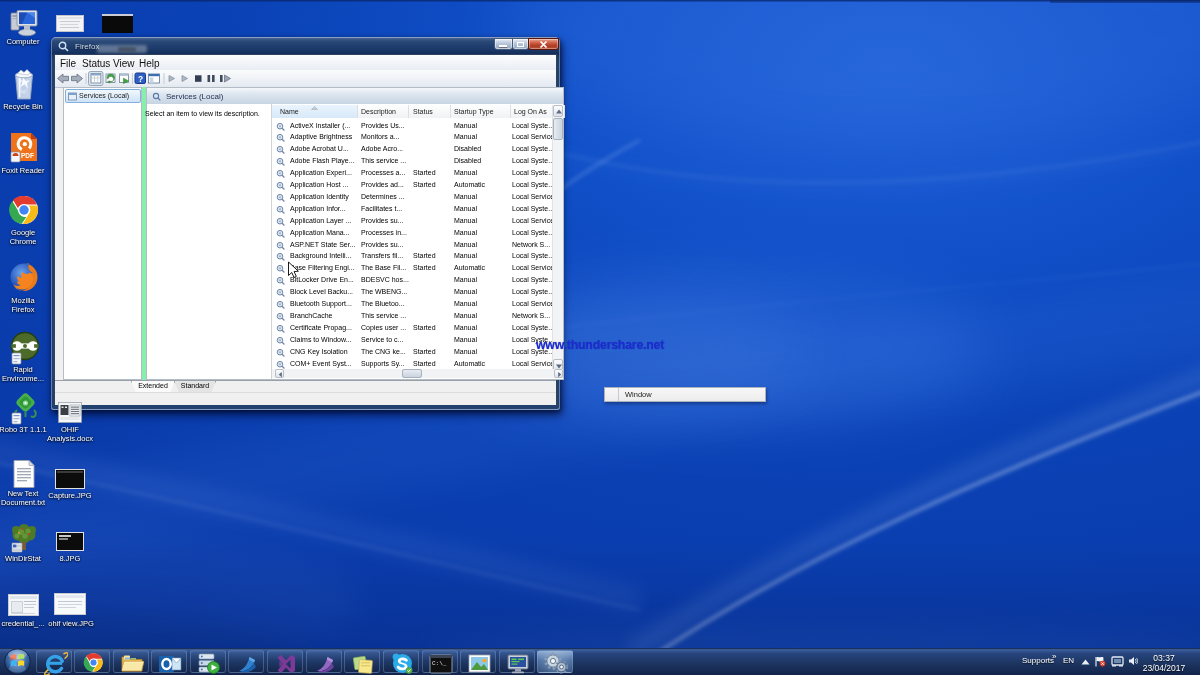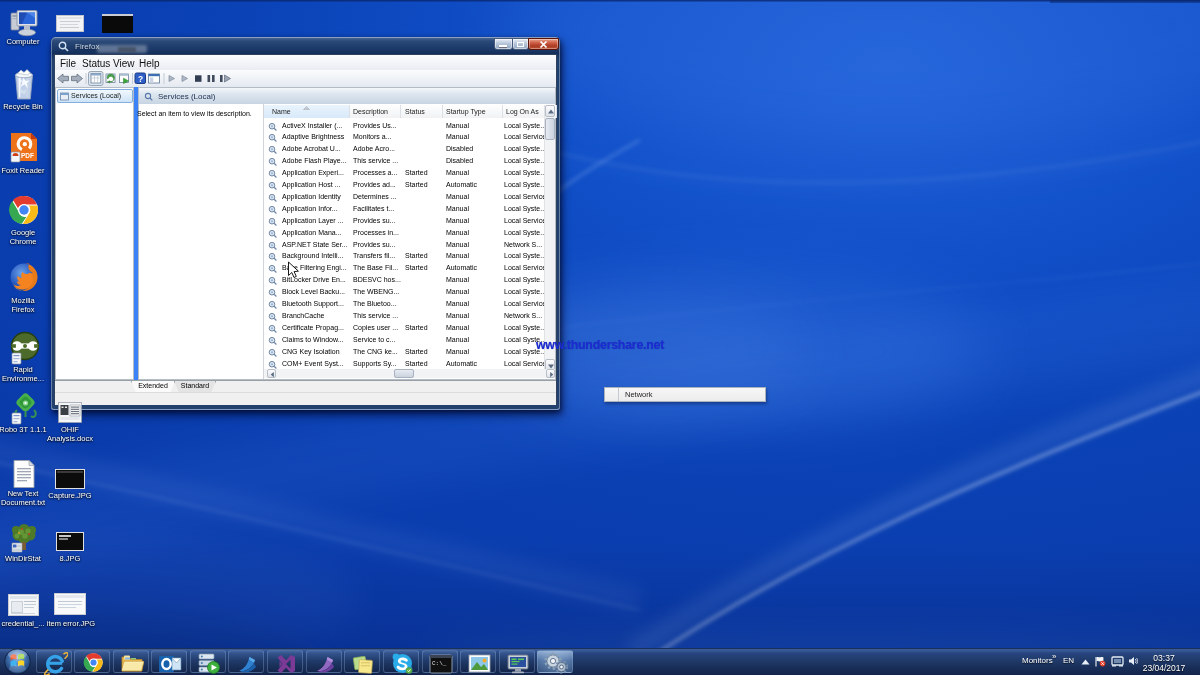--- a/index.html
+++ b/index.html
@@ -6,21 +6,21 @@
 .dlbl{position:absolute;color:#fff;font-size:7.5px;line-height:8.8px;text-align:center;text-shadow:0 1px 2px rgba(0,0,0,.9),0 0 2px rgba(0,0,0,.7)}
 .dico{position:absolute}
 
 #win{position:absolute;left:51px;top:37px;width:509px;height:373px;border-radius:5px 5px 3px 3px;background:linear-gradient(#8294ae 0px,#42608f 1.5px,#2c4a78 4px,#224070 8px,#1a3766 13px,#132e5a 17px,#1a3866 19px,#20406e 24px,#22416f 100%);box-shadow:2px 5px 10px rgba(0,5,35,.65),1px 2px 4px rgba(0,5,35,.5),inset 0 0 0 1px rgba(170,190,215,.5),inset 0 -1px 0 rgba(150,175,210,.55)}
 #client{position:absolute;left:4px;top:18px;right:4px;bottom:6px;background:#f0f0f0;box-shadow:0 0 0 1px #31425f}
 .tb-txt{position:absolute;top:4.5px;left:24px;font-size:8px;color:#ccd6e4;text-shadow:0 1px 2px rgba(0,0,0,.6)}
 .capbtn{position:absolute;top:1px;height:10px;border-radius:0 0 3px 3px}
 #menubar{position:absolute;left:0;top:0;width:100%;height:15px;background:linear-gradient(#fdfdfe,#e9edf3);border-bottom:1px solid #d5dae2;font-size:10px;color:#111}
 #menubar span{position:absolute;top:3px}
 #toolbar{position:absolute;left:0;top:15px;width:100%;height:17px;background:linear-gradient(#fbfcfd,#e4e9f1);border-bottom:1px solid #bac4d2}
-#body{position:absolute;left:0;top:32px;width:100%;height:293px;background:#3b82f6}
+#body{position:absolute;left:8px;top:32px;width:100%;height:293px;background:#86efac}
 #tree{position:absolute;left:0;top:0;width:79px;height:293px;background:#fff;border:1px solid #b4bcc6;box-sizing:border-box}
 .treesel{position:absolute;left:1px;top:1px;width:74px;height:12px;background:linear-gradient(#f2f8fd,#cde3f7);border:1px solid #84aede;border-radius:2px;font-size:7px;color:#222;line-height:12px}
 #rpane{position:absolute;left:83px;top:0;width:418px;height:293px;background:#fff;border:1px solid #b4bcc6;box-sizing:border-box}
 #rhead{position:absolute;left:0;top:0;width:100%;height:16px;background:linear-gradient(#f4f7fa 0%,#dee7f0 35%,#c7d4e2 100%);border-bottom:1px solid #b8c4d2;font-size:8px;color:#1c2f50}
 #desc{position:absolute;left:0;top:16px;width:124px;bottom:0;background:#fff;font-size:7px;color:#000}
 #list{position:absolute;left:124px;top:16px;right:0;bottom:0;background:#fff;border-left:1px solid #d0d4da}
 .hcell{position:absolute;top:1px;height:13px;background:linear-gradient(#fefefe,#f0f2f4);border-right:1px solid #dcdfe4;font-size:7px;color:#222;line-height:13px;box-sizing:border-box}
 .hname{background:linear-gradient(#eaf4fd,#d7e9f9)}
 .row{position:absolute;left:0;height:12px;font-size:7px;color:#000;line-height:12px;white-space:nowrap}
 .c1{position:absolute;left:18px}.c2{position:absolute;left:89px}.c3{position:absolute;left:141px}.c4{position:absolute;left:182px}.c5{position:absolute;left:240px}
@@ -253,26 +253,26 @@
  <div style="position:absolute;left:2px;top:18px;width:24px;height:1.2px;background:#d0d6de"></div>
 </div>
 <div class="dlbl" style="left:-9px;top:620px;width:64px">credential_...</div>
 
 <div class="dico" style="left:54px;top:593px;width:32px;height:22px;background:#f8f9fa;border:1px solid #c8ccd2;box-sizing:border-box">
  <div style="position:absolute;left:1px;top:1px;right:1px;height:2.5px;background:#e4e8ee"></div>
  <div style="position:absolute;left:3px;top:7px;width:24px;height:1.3px;background:#c0c8d2"></div>
  <div style="position:absolute;left:3px;top:10px;width:24px;height:1.3px;background:#ccd4de"></div>
  <div style="position:absolute;left:3px;top:13px;width:18px;height:1.3px;background:#ccd4de"></div>
 </div>
-<div class="dlbl" style="left:40px;top:620px;width:62px">item error.JPG</div>
+<div class="dlbl" style="left:40px;top:620px;width:62px">ohif view.JPG</div>
 </div>
 
 <div id="refreshbar" style="position:absolute;left:604px;top:387px;width:162px;height:15px;background:linear-gradient(#f7f7f7,#ececec);border:1px solid #aab2bc;box-sizing:border-box;box-shadow:1px 2px 3px rgba(0,0,30,.35)">
   <div style="position:absolute;left:13px;top:0;width:1px;height:13px;background:#c4c9d2"></div>
-      <div style="position:absolute;left:20px;top:2px;font-size:7.5px;color:#222">Network</div>
+      <div style="position:absolute;left:20px;top:2px;font-size:7.5px;color:#222">Window</div>
 </div>
 <div id="win">
 
  <svg style="position:absolute;left:7px;top:4px" width="11" height="11" viewBox="0 0 11 11">
   <circle cx="4.5" cy="4.5" r="3.2" fill="none" stroke="#cfe0f0" stroke-width="1.4"></circle>
   <line x1="7" y1="7" x2="10" y2="10" stroke="#cfe0f0" stroke-width="1.6"></line>
  </svg>
  <div class="tb-txt">Firefox</div>
  <div style="position:absolute;left:46px;top:8px;width:50px;height:8px;background:#cdd4dd;opacity:.38;border-radius:2px;filter:blur(1.5px)"></div>
  <div style="position:absolute;left:67px;top:10px;width:18px;height:5px;background:#2a2d33;opacity:.45;filter:blur(0.8px)"></div>
@@ -790,21 +790,21 @@
 <circle cx="10" cy="10" r="2.6" fill="#f0f4f8" stroke="#5a6e88" stroke-width="0.9"></circle>
 <g fill="#b0bed0" stroke="#4e627c" stroke-width="0.9">
 <circle cx="18.5" cy="16" r="4.6"></circle>
 </g>
 <g stroke="#7890ac" stroke-width="2.2" stroke-dasharray="1.8 2.2">
             <circle cx="18.5" cy="16" r="5.6" fill="none"></circle>
           </g>
 <circle cx="18.5" cy="16" r="1.9" fill="#f0f4f8" stroke="#4e627c" stroke-width="0.9"></circle>
 </svg>
       </div>
-<div class="tray" style="left:1022px;top:8px;font-size:8px">Monitors</div>
+<div class="tray" style="left:1022px;top:8px;font-size:8px">Supports</div>
 <div class="tray" style="left:1052px;top:4px;font-size:8px;letter-spacing:-1px">»</div>
 <div class="tray" style="left:1063px;top:8px;font-size:8px">EN</div>
 <svg class="tray" style="left:1081px;top:11px" width="9" height="6" viewBox="0 0 9 6">
         <path d="M4.5 0.5 L8.5 5.5 L0.5 5.5 Z" fill="#e8eef6"></path>
       </svg>
 <svg class="tray" style="left:1094px;top:8px" width="12" height="11" viewBox="0 0 12 11">
         <path d="M2 1 L2 10.5" stroke="#dce4ec" stroke-width="1.2"></path>
         <path d="M2.6 1.2 C4 0.4 5 1.6 6.4 1.2 C7.8 0.8 8.6 1 9.4 1.4 L9.4 5.6 C8.6 5.2 7.8 5 6.4 5.4 C5 5.8 4 4.6 2.6 5.4 Z" fill="#f0f4f8"></path>
         <circle cx="8.6" cy="7.6" r="2.8" fill="#e03c28"></circle>
         <path d="M7.4 6.4 L9.8 8.8 M9.8 6.4 L7.4 8.8" stroke="#fff" stroke-width="0.9"></path>

